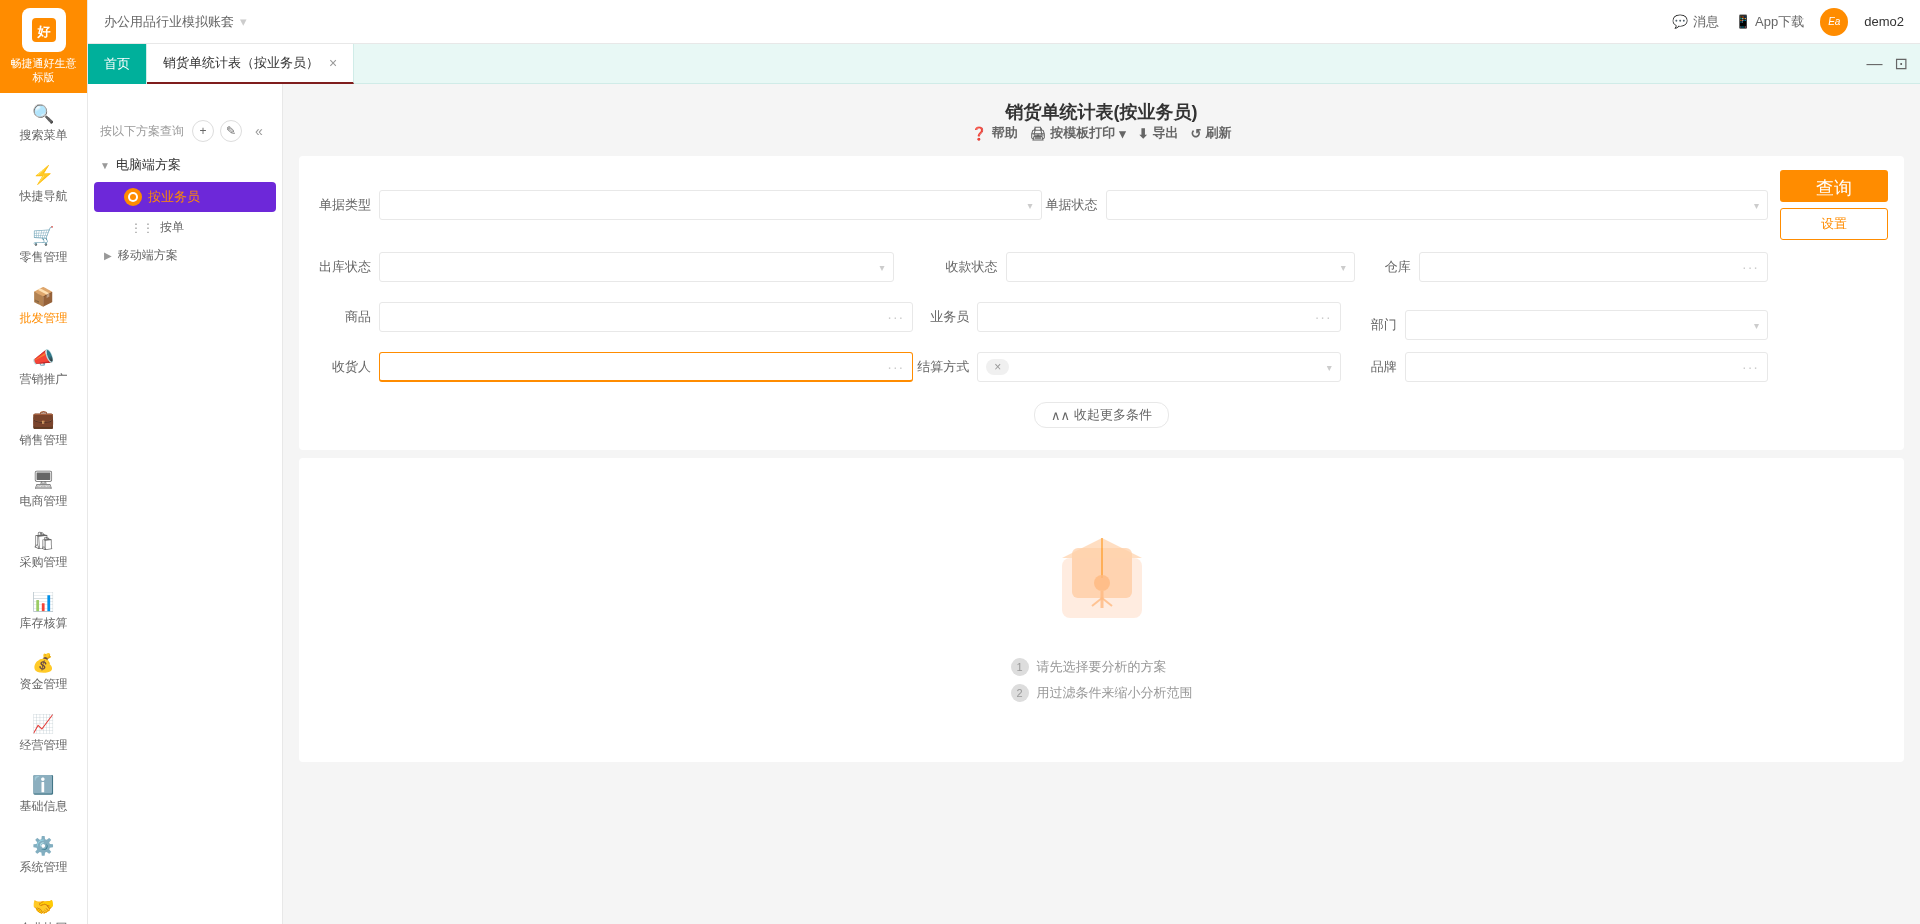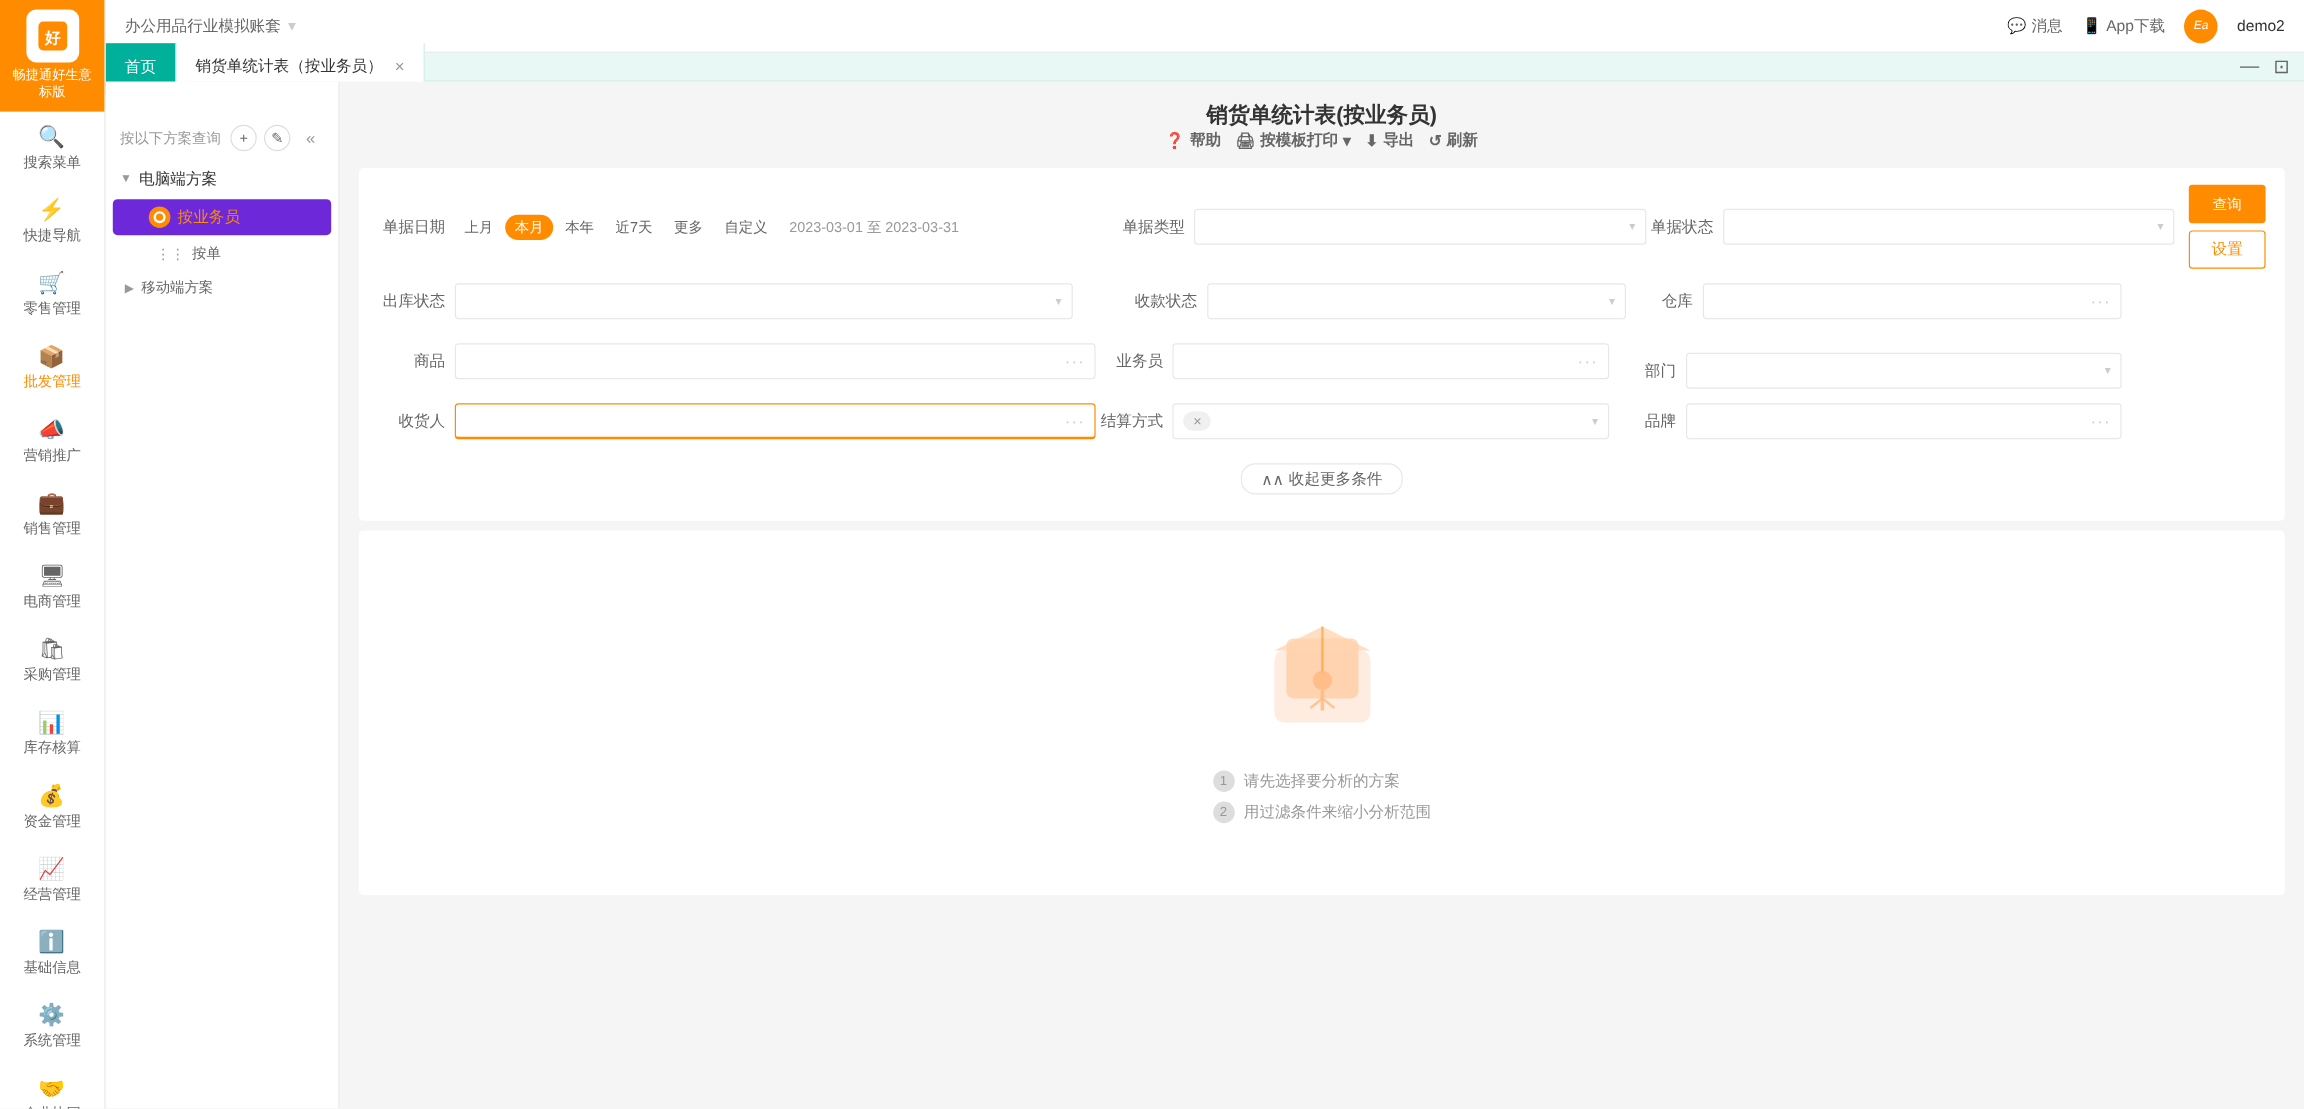--- a/index.html
+++ b/index.html
@@ -22,21 +22,21 @@
     
     .topbar { height: 44px; background: #fff; border-bottom: 1px solid #e8e8e8; display: flex; align-items: center; padding: 0 16px; gap: 12px; }
     .breadcrumb-area { display: flex; align-items: center; gap: 6px; flex: 1; font-size: 13px; color: #666; }
     .breadcrumb-text { cursor: pointer; }
     .breadcrumb-arrow { color: #ccc; }
     .topbar-right { display: flex; align-items: center; gap: 16px; }
     .topbar-btn { display: flex; align-items: center; gap: 4px; cursor: pointer; color: #666; font-size: 13px; }
     .avatar { width: 28px; height: 28px; border-radius: 50%; background: #ff8c00; display: flex; align-items: center; justify-content: center; color: #fff; font-size: 12px; cursor: pointer; overflow: hidden; }
 
     
-    .tabbar { height: 24px; background: #e8f8f5; display: flex; align-items: center; padding: 0 0; border-bottom: 1px solid #d0ece8; }
+    .tabbar { height: 40px; background: #e8f8f5; display: flex; align-items: center; padding: 0 0; border-bottom: 1px solid #d0ece8; }
     .tab { height: 40px; display: flex; align-items: center; padding: 0 16px; cursor: pointer; font-size: 13px; color: #666; background: #e0f2ee; border-right: 1px solid #d0ece8; gap: 6px; }
     .tab.active { background: #fff; color: #333; border-bottom: 2px solid #7f1d1d; }
     .tab-home { background: #00b09b; color: #fff; }
     .tab-close { color: #999; font-size: 14px; cursor: pointer; margin-left: 4px; }
     .tab-actions { margin-left: auto; display: flex; align-items: center; padding-right: 8px; gap: 4px; }
     .tab-action-btn { background: none; border: none; cursor: pointer; color: #666; font-size: 16px; padding: 4px; }
 
     
     .content { flex: 1; display: flex; overflow: hidden; background: #f5f5f5; }
 
@@ -89,21 +89,21 @@
 
     
     .clear-tag { display: inline-flex; align-items: center; gap: 4px; background: #f0f0f0; border-radius: 12px; padding: 1px 8px; font-size: 12px; color: #666; cursor: pointer; }
     .clear-tag .x { color: #999; font-size: 12px; cursor: pointer; }
 
     
     .collapse-more { text-align: center; padding: 8px 0; }
     .collapse-btn { display: inline-flex; align-items: center; gap: 4px; cursor: pointer; color: #666; font-size: 13px; border: 1px solid #e8e8e8; border-radius: 12px; padding: 3px 16px; background: #fff; }
 
     
-    .query-btn { background: #ff8c00; color: #fff; border: none; border-radius: 3px; padding: 6px 20px; font-size: 12px; cursor: pointer; height: 32px; }
+    .query-btn { background: #ff8c00; color: #fff; border: none; border-radius: 3px; padding: 6px 36px; font-size: 18px; cursor: pointer; height: 32px; }
     .settings-btn { background: #fff; color: #ff8c00; border: 1px solid #ff8c00; border-radius: 3px; padding: 5px 16px; font-size: 13px; cursor: pointer; height: 32px; }
 
     .right-btn-area { display: flex; flex-direction: column; gap: 6px; margin-left: 12px; padding-top: 0; }
 
     
     .empty-state { display: flex; flex-direction: column; align-items: center; justify-content: center; padding: 60px 0; }
     .empty-icon { width: 120px; height: 120px; margin-bottom: 20px; }
     .empty-hints { display: flex; flex-direction: column; gap: 8px; }
     .empty-hint { display: flex; align-items: center; gap: 8px; color: #999; font-size: 13px; }
     .hint-num { width: 18px; height: 18px; border-radius: 50%; background: #ddd; color: #999; font-size: 11px; display: flex; align-items: center; justify-content: center; flex-shrink: 0; }
@@ -292,32 +292,20 @@
             <span>↺</span>
             <span>刷新</span>
           </div>
         </div>
       </div>
 
       <div class="query-form">
 
         <div class="form-row" style="align-items:center;">
 
-          <div style="display:flex;align-items:center;gap:8px;flex:1.4;">
-            <span class="form-label">单据日期</span>
-            <div style="display:flex;align-items:center;gap:2px;">
-              <span class="date-tab">上月</span>
-              <span class="date-tab active">本月</span>
-              <span class="date-tab">本年</span>
-              <span class="date-tab">近7天</span>
-              <span class="date-tab">更多</span>
-              <span class="date-tab">自定义</span>
-              <span class="date-range">2023-03-01 至 2023-03-31</span>
-            </div>
-          </div>
 
           <div style="display:flex;align-items:center;gap:8px;flex:1;">
             <span class="form-label">单据类型</span>
             <div class="form-control" style="min-width:180px;">
               <span></span>
               <span class="dropdown-arrow">▾</span>
             </div>
           </div>
 
           <div style="display:flex;align-items:center;gap:8px;flex:1;">

